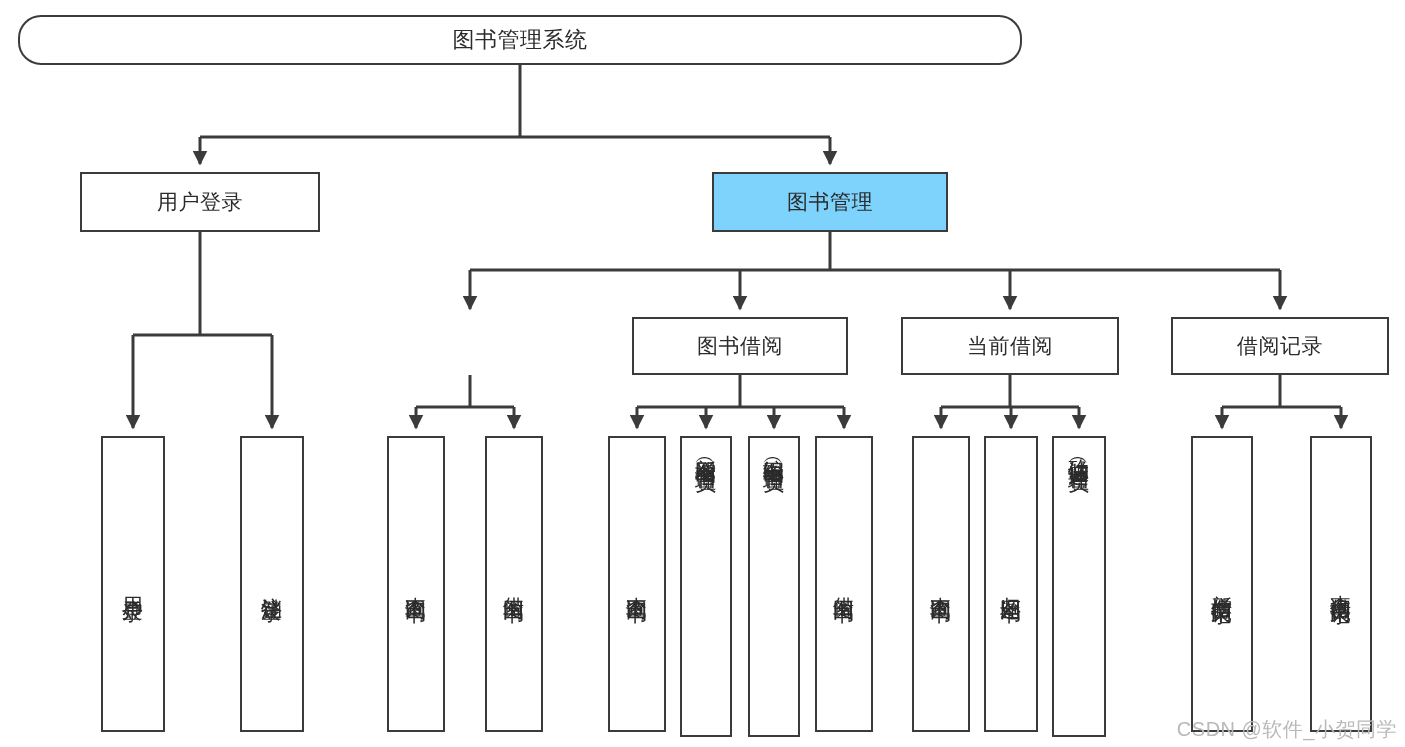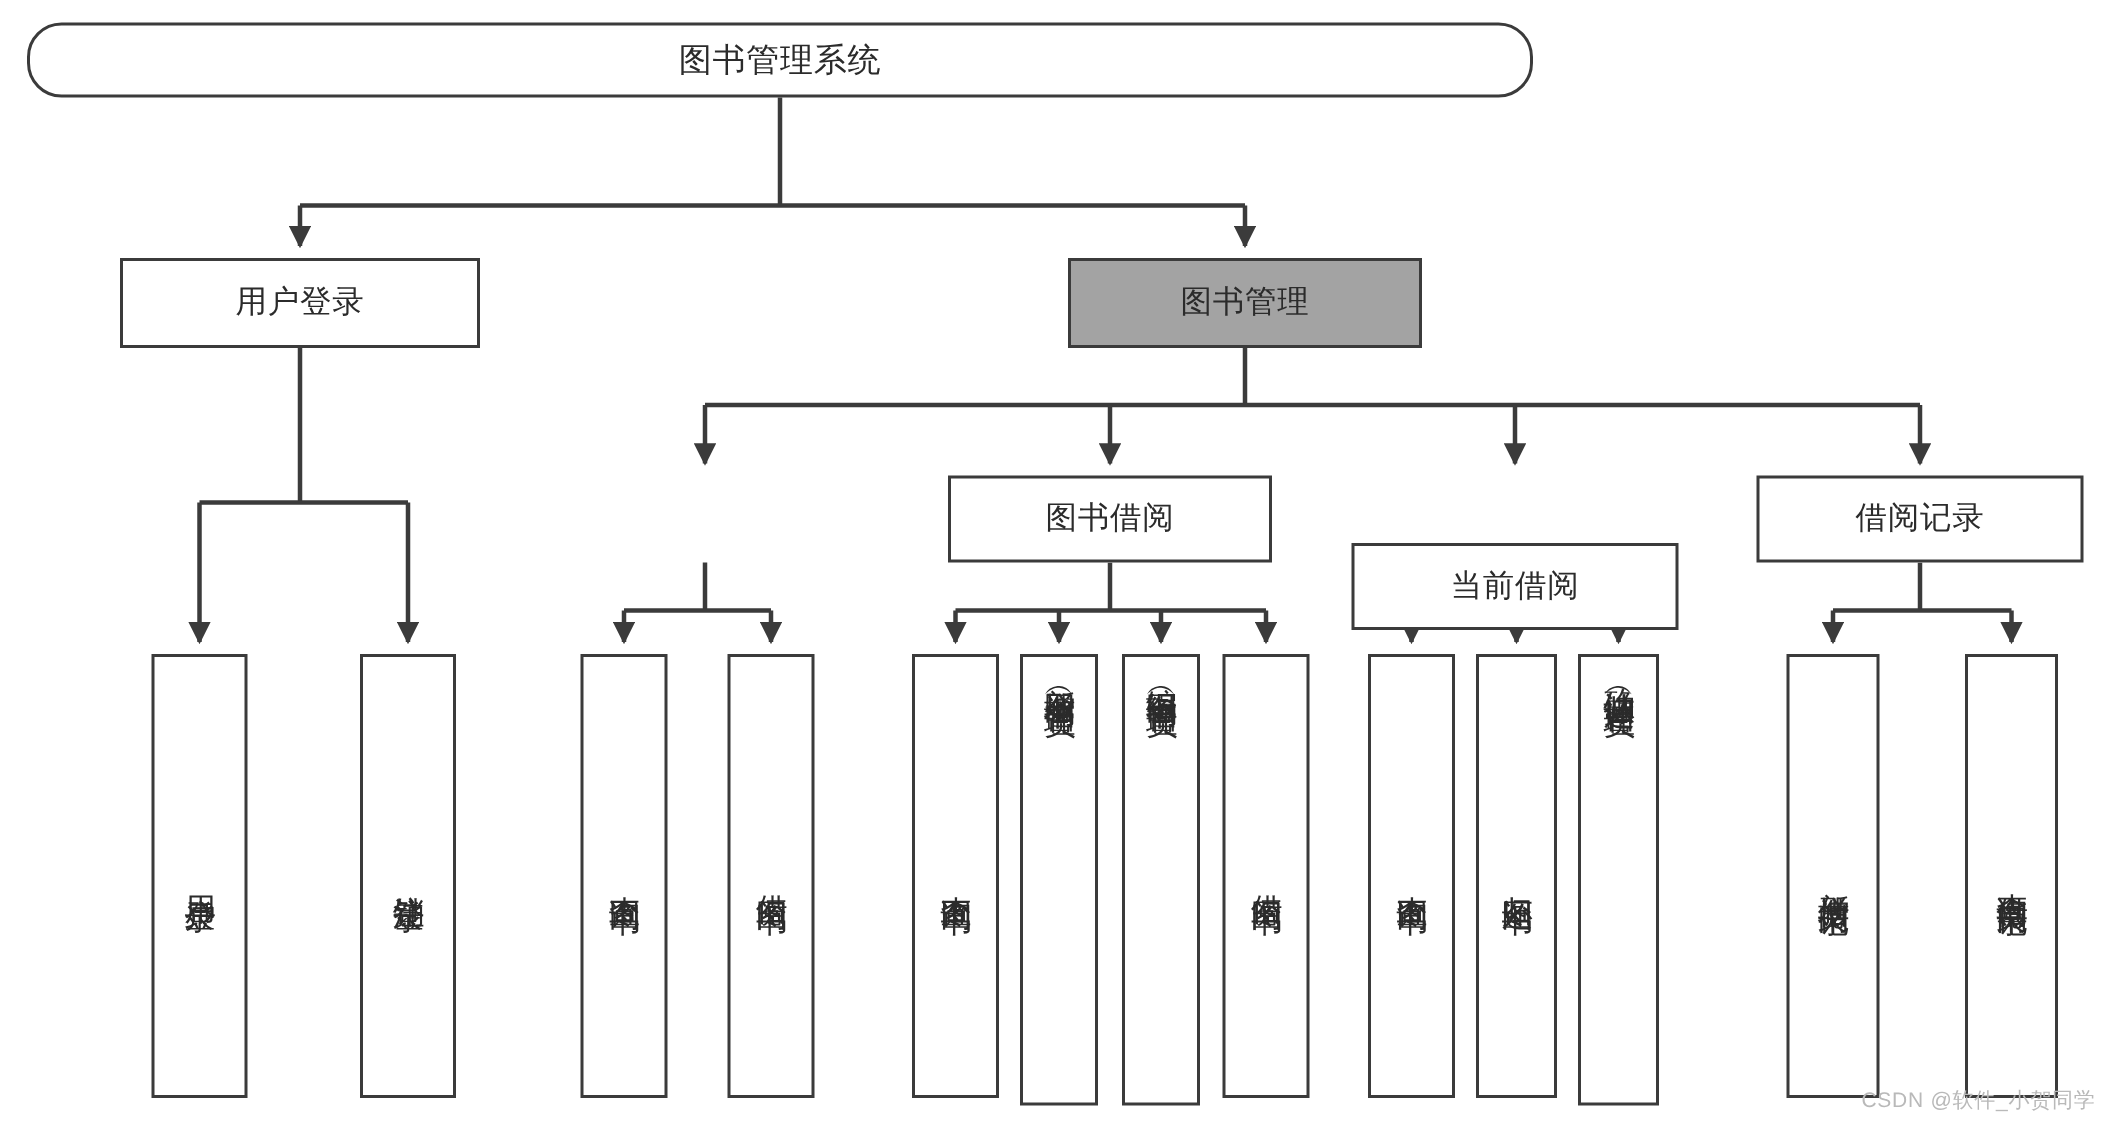--- a/index.html
+++ b/index.html
@@ -65,21 +65,21 @@
   }
   
   .node.vert.toptext {
     align-items: flex-start;
   }
   .watermark {
     position: absolute;
     z-index: 3;
     right: 8px;
     bottom: 4px;
-    font-size: 14px;
+    font-size: 20px;
     color: #b9b9b9;
     white-space: nowrap;
     letter-spacing: 0.5px;
   }
 </style>
 </head>
 <body>
 
 <div id="canvas" style="background: rgb(255, 255, 255);">
 
@@ -133,28 +133,28 @@
     </g>
   </svg>
 
   <div class="node horiz root" id="node-root" style="left: 18px; top: 15px; width: 1004px; height: 50px; border-color: rgb(59, 59, 59); background: rgb(255, 255, 255); color: rgb(43, 43, 43);">
     <span>图书管理系统</span>
   </div>
 
   <div class="node horiz" id="node-l2-0" style="left: 80px; top: 172px; width: 240px; height: 60px; border-color: rgb(59, 59, 59); background: rgb(255, 255, 255); color: rgb(43, 43, 43);">
     <span>用户登录</span>
   </div>
-  <div class="node horiz" id="node-l2-1" style="left: 712px; top: 172px; width: 236px; height: 60px; border-color: rgb(59, 59, 59); background: #a3a3a3; color: rgb(43, 43, 43);">
+  <div class="node horiz" id="node-l2-1" style="left: 712px; top: 172px; width: 236px; height: 60px; border-color: rgb(59, 59, 59); background: #7dd3fc; color: rgb(43, 43, 43);">
     <span>图书管理</span>
   </div>
 
   <div class="node horiz" id="node-l3-1" style="left: 632px; top: 317px; width: 216px; height: 58px; border-color: rgb(59, 59, 59); background: rgb(255, 255, 255); color: rgb(43, 43, 43); align-items: center;">
     <span>图书借阅</span>
   </div>
-  <div class="node horiz" id="node-l3-2" style="left: 901px; top: 317px; width: 218px; height: 58px; border-color: rgb(59, 59, 59); background: rgb(255, 255, 255); color: rgb(43, 43, 43); margin-top: 45px;">
+  <div class="node horiz" id="node-l3-2" style="left: 901px; top: 317px; width: 218px; height: 58px; border-color: rgb(59, 59, 59); background: rgb(255, 255, 255); color: rgb(43, 43, 43);">
     <span>当前借阅</span>
   </div>
   <div class="node horiz" id="node-l3-3" style="left: 1171px; top: 317px; width: 218px; height: 58px; border-color: rgb(59, 59, 59); background: rgb(255, 255, 255); color: rgb(43, 43, 43); text-align: right;">
     <span>借阅记录</span>
   </div>
 
   <div class="node vert" id="node-leaf-0" style="left: 101px; top: 436px; width: 64px; height: 296px; border-color: rgb(59, 59, 59); background: rgb(255, 255, 255); color: rgb(43, 43, 43);">
     <span class="vtext">用户登录</span>
   </div>
   <div class="node vert" id="node-leaf-1" style="left: 240px; top: 436px; width: 64px; height: 296px; border-color: rgb(59, 59, 59); background: rgb(255, 255, 255); color: rgb(43, 43, 43);">

